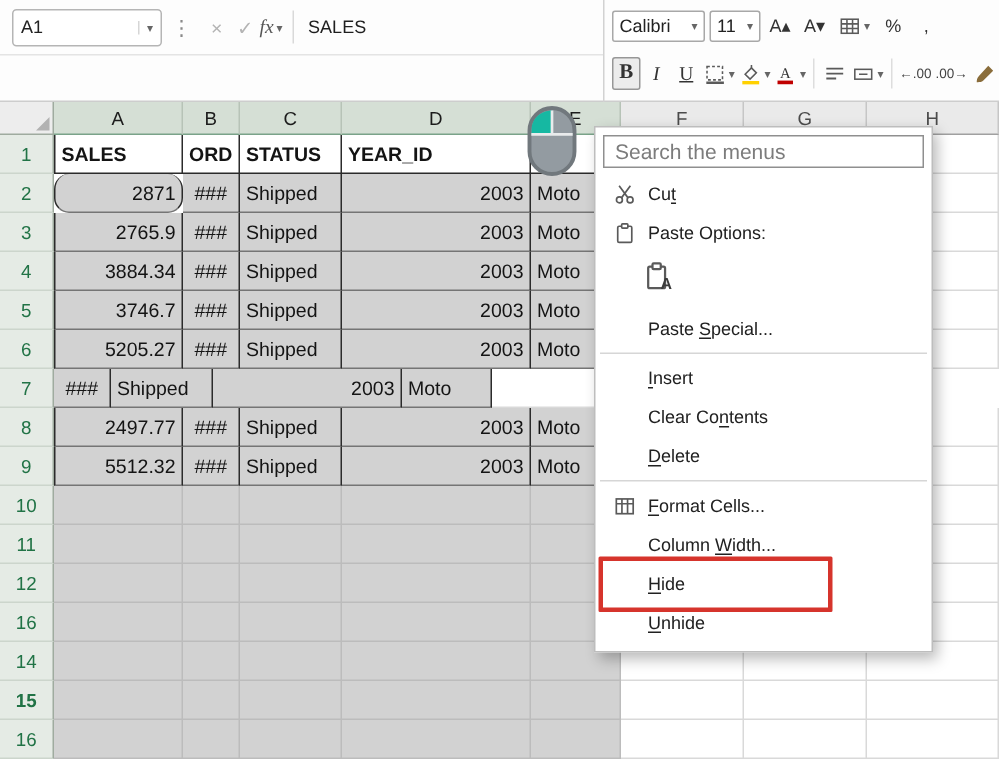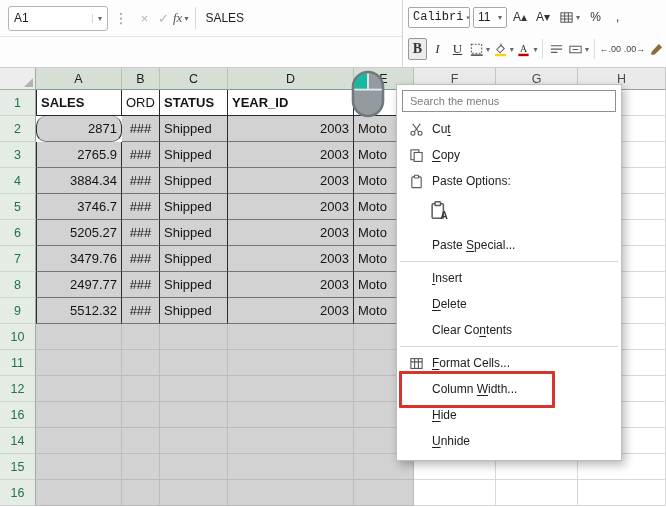--- a/index.html
+++ b/index.html
@@ -22,21 +22,21 @@
   .fx i{font-family:"Liberation Serif",serif;font-style:italic;font-size:13px;}
   .chev{font-size:8px;color:#666;margin-left:2px;}
   .vsep{width:1px;height:22px;background:#d9d9d9;margin:0 9px 0 7px;}
   .formula-value{font-size:12px;color:#1f1f1f;}
 
   .tb-right{position:absolute;left:402px;top:0;width:264px;height:68px;border-left:1px solid #d2d2d2;box-sizing:border-box;}
   .tb-row1r{display:flex;align-items:center;height:34px;padding-left:5px;gap:3px;}
   .tb-row2r{display:flex;align-items:center;height:30px;padding-left:5px;gap:1px;}
   .combo{border:1px solid #a8a8a8;border-radius:2px;background:#fff;height:21px;box-sizing:border-box;
          display:flex;align-items:center;justify-content:space-between;font-size:12px;color:#222;padding:0 4px;}
-  .combo-font{width:62px;font-family:Liberation Mono, monospace;}
+  .combo-font{width:62px;}
   .combo-size{width:34px;}
   .tbtn{height:22px;min-width:19px;display:flex;align-items:center;justify-content:center;
         font-size:12px;color:#333;border:1px solid transparent;border-radius:2px;padding:0 2px;box-sizing:border-box;}
   .tbtn.active{border-color:#979797;background:#ececec;}
   .b-label{font-family:"Liberation Serif",serif;font-weight:bold;font-size:14px;}
   .i-label{font-family:"Liberation Serif",serif;font-style:italic;font-size:13px;}
   .u-label{font-family:"Liberation Serif",serif;text-decoration:underline;font-size:13px;}
   .sm{font-size:9px;color:#444;letter-spacing:0;}
   .gsep{width:1px;height:20px;background:#ddd;margin:0 3px;}
   .icwrap{display:flex;align-items:center;}
@@ -60,21 +60,21 @@
   .cell.selgray{background:#d2d2d2;border-right-color:#bcbcbc;border-bottom-color:#bcbcbc;}
   .cell.tbl{border-right-color:#2b2b2b;border-bottom-color:#757575;}
   .cell.tbl-first{border-left:1px solid #2b2b2b;}
   .cell.hdr1{background:#fff;font-weight:bold;border-right-color:#2b2b2b;border-bottom-color:#2b2b2b;}
 
   
   .menu{position:absolute;left:396px;top:84px;width:226px;background:#fff;border:1px solid #bdbdbd;
         box-shadow:3px 4px 9px rgba(0,0,0,.28);z-index:50;box-sizing:border-box;padding-bottom:6px;}
   .menu-search{padding:5px 5px 4px 5px;}
   .menu-search input{width:100%;box-sizing:border-box;height:22px;border:1px solid #8f8f8f;
-        font-size:11px;padding:0 7px;outline:none;color:#333;font-family:"Liberation Sans",sans-serif;}
+        font-size:14px;padding:0 7px;outline:none;color:#333;font-family:"Liberation Sans",sans-serif;}
   .menu-search input::placeholder{color:#7c7c7c;}
   .mi{display:flex;align-items:center;height:26px;padding:0 8px 0 6px;font-size:12px;color:#212121;}
   .mi .ic{width:26px;display:flex;align-items:center;justify-content:center;}
   .mi .lbl{margin-left:3px;}
   .mi u{text-underline-offset:2px;}
   .msep{height:1px;background:#d6d6d6;margin:3px 3px;}
   .paste-row{display:flex;align-items:center;height:32px;padding:2px 0 4px 28px;box-sizing:content-box;}
   .paste-btn{width:28px;height:28px;display:flex;align-items:center;justify-content:center;}
   .annotation{position:absolute;border:3px solid #d6342c;border-radius:1px;pointer-events:none;z-index:60;}
 
@@ -201,21 +201,21 @@
         <div class="col-head sel" style="width: 68px;">C</div>
         <div class="col-head sel" style="width: 126px;">D</div>
         <div class="col-head sel" style="width: 60px;">E</div>
         <div class="col-head" style="width: 82px;">F</div>
         <div class="col-head" style="width: 82px;">G</div>
         <div class="col-head" style="width: 88px;">H</div>
       </div>
       <div class="grid-row" style="height: 26px;">
         <div class="row-head" style="width: 36px;">1</div>
         <div class="cell hdr1 tbl-first" style="width: 86px; font-weight: bold;">SALES</div>
-        <div class="cell hdr1" style="width: 38px; font-weight: normal;">ORD</div>
+        <div class="cell hdr1" style="width: 38px; font-weight: bold;">ORD</div>
         <div class="cell hdr1" style="width: 68px; font-weight: bold;">STATUS</div>
         <div class="cell hdr1" style="width: 126px; font-weight: bold;">YEAR_ID</div>
         <div class="cell hdr1" style="width: 60px; font-weight: bold;"></div>
         <div class="cell" style="width: 82px; font-weight: bold;"></div>
         <div class="cell" style="width: 82px; font-weight: bold;"></div>
         <div class="cell" style="width: 88px; font-weight: bold;"></div>
       </div>
       <div class="grid-row" style="height: 26px;">
         <div class="row-head" style="width: 36px;">2</div>
         <div class="cell selgray tbl tbl-first" style="width: 86px; justify-content: flex-end; border-radius: 10px;">2871</div>
@@ -266,21 +266,20 @@
         <div class="cell selgray tbl" style="width: 38px; justify-content: center;">###</div>
         <div class="cell selgray tbl" style="width: 68px;">Shipped</div>
         <div class="cell selgray tbl" style="width: 126px; justify-content: flex-end;">2003</div>
         <div class="cell selgray tbl" style="width: 60px;">Moto</div>
         <div class="cell" style="width: 82px;"></div>
         <div class="cell" style="width: 82px;"></div>
         <div class="cell" style="width: 88px;"></div>
       </div>
       <div class="grid-row" style="height: 26px;">
         <div class="row-head" style="width: 36px;">7</div>
-        <div class="cell selgray tbl tbl-first" style="width: 86px; justify-content: flex-end;">3479.76</div>
         <div class="cell selgray tbl" style="width: 38px; justify-content: center;">###</div>
         <div class="cell selgray tbl" style="width: 68px;">Shipped</div>
         <div class="cell selgray tbl" style="width: 126px; justify-content: flex-end;">2003</div>
         <div class="cell selgray tbl" style="width: 60px;">Moto</div>
         <div class="cell" style="width: 82px;"></div>
         <div class="cell" style="width: 82px;"></div>
         <div class="cell" style="width: 88px;"></div>
       </div>
       <div class="grid-row" style="height: 26px;">
         <div class="row-head" style="width: 36px;">8</div>
@@ -352,21 +351,21 @@
         <div class="row-head" style="width: 36px;">14</div>
         <div class="cell selgray" style="width: 86px; justify-content: flex-end;"></div>
         <div class="cell selgray" style="width: 38px; justify-content: center;"></div>
         <div class="cell selgray" style="width: 68px;"></div>
         <div class="cell selgray" style="width: 126px; justify-content: flex-end;"></div>
         <div class="cell selgray" style="width: 60px;"></div>
         <div class="cell" style="width: 82px;"></div>
         <div class="cell" style="width: 82px;"></div>
         <div class="cell" style="width: 88px;"></div>
       </div>
-      <div class="grid-row" style="height: 26px;">
+      <div class="grid-row" style="height: 26px; font-weight: bold;">
         <div class="row-head" style="width: 36px;">15</div>
         <div class="cell selgray" style="width: 86px; justify-content: flex-end;"></div>
         <div class="cell selgray" style="width: 38px; justify-content: center;"></div>
         <div class="cell selgray" style="width: 68px;"></div>
         <div class="cell selgray" style="width: 126px; justify-content: flex-end;"></div>
         <div class="cell selgray" style="width: 60px;"></div>
         <div class="cell" style="width: 82px;"></div>
         <div class="cell" style="width: 82px;"></div>
         <div class="cell" style="width: 88px;"></div>
       </div>
@@ -403,29 +402,20 @@
               <circle cx="4.2" cy="12" r="2.1"></circle>
               <circle cx="11.8" cy="12" r="2.1"></circle>
               <path d="M5.8 10.4 L12 2 M10.2 10.4 L4 2"></path>
             </svg>
           </div>
           <span class="lbl">Cu<u>t</u></span>
         </div>
         <div class="mi">
           <div class="ic">
             <svg width="15" height="15" viewBox="0 0 16 16" fill="none" stroke="#5a5a5a" stroke-width="1.2">
-              <rect x="2" y="2" width="8.5" height="10.5"></rect>
-              <rect x="5.5" y="4.8" width="8.5" height="9.5" fill="#fff"></rect>
-            </svg>
-          </div>
-          <span class="lbl"><u>C</u>opy</span>
-        </div>
-        <div class="mi">
-          <div class="ic">
-            <svg width="15" height="15" viewBox="0 0 16 16" fill="none" stroke="#5a5a5a" stroke-width="1.2">
               <rect x="3" y="3" width="10" height="11.5" rx="1"></rect>
               <rect x="5.8" y="1.3" width="4.4" height="3" rx="0.6" fill="#fff"></rect>
             </svg>
           </div>
           <span class="lbl">Paste Options:</span>
         </div>
         <div class="paste-row">
           <div class="paste-btn">
             <span><svg width="20" height="20" viewBox="0 0 16 16" fill="none" stroke="#5a5a5a" stroke-width="1.2">
                 <rect x="2.5" y="3" width="9" height="11.5" rx="0.8"></rect>
@@ -438,25 +428,25 @@
           <div class="ic"></div>
           <span class="lbl">Paste <u>S</u>pecial...</span>
         </div>
         <div class="msep"></div>
         <div class="mi">
           <div class="ic"></div>
           <span class="lbl"><u>I</u>nsert</span>
         </div>
         <div class="mi">
           <div class="ic"></div>
+          <span class="lbl">Clear Co<u>n</u>tents</span>
+        </div>
+        <div class="mi">
+          <div class="ic"></div>
           <span class="lbl"><u>D</u>elete</span>
-        </div>
-        <div class="mi">
-          <div class="ic"></div>
-          <span class="lbl">Clear Co<u>n</u>tents</span>
         </div>
         <div class="msep"></div>
         <div class="mi">
           <div class="ic">
             <svg width="15" height="15" viewBox="0 0 16 16" fill="none" stroke="#5a5a5a" stroke-width="1.2">
               <rect x="2" y="2.8" width="12" height="10.5"></rect>
               <path d="M2 6.2 H14 M6 2.8 V13.3 M10 2.8 V13.3"></path>
             </svg>
           </div>
           <span class="lbl"><u>F</u>ormat Cells...</span>

